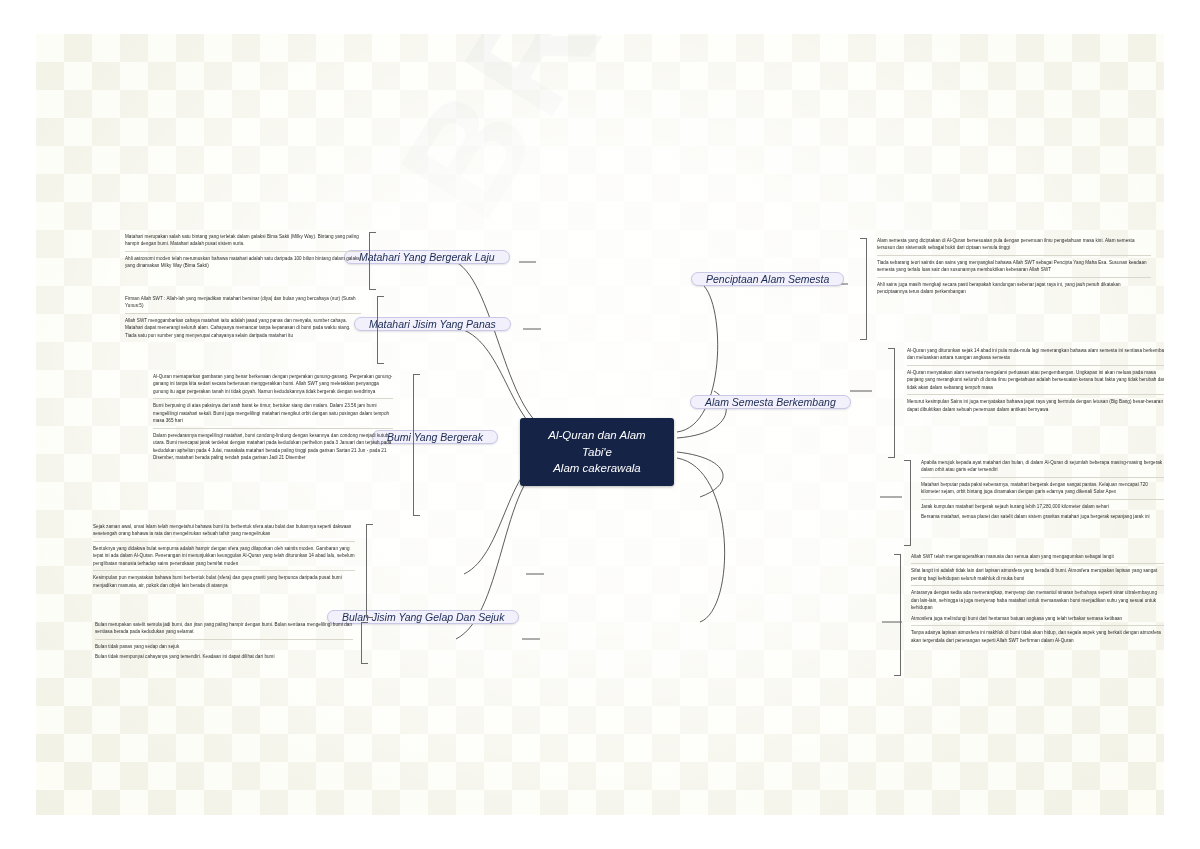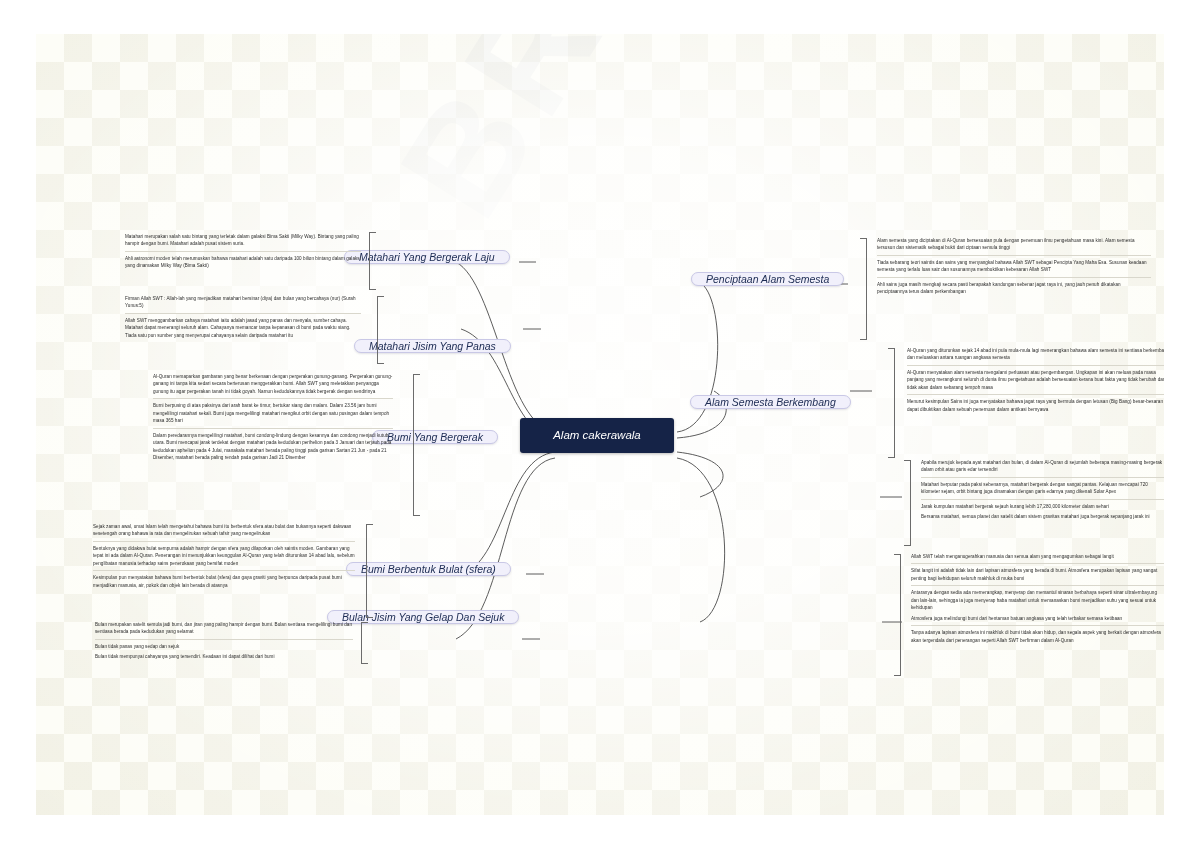--- a/index.html
+++ b/index.html
@@ -116,27 +116,27 @@
         <path d="M490,540 L508,540"></path>
         <path d="M486,605 L504,605"></path>
         <path d="M790,250 L812,250"></path>
         <path d="M814,357 L836,357"></path>
         <path d="M844,463 L866,463"></path>
         <path d="M846,588 L866,588"></path>
       </g>
     </svg>
 
     <div class="center-node" style="left:484px;top:384px;width:154px;">
+      <div>Al-Quran dan Alam Tabi'e</div>
       <div>Alam cakerawala</div>
     </div>
 
     <div class="branch" style="left:308px;top:216px;">Matahari Yang Bergerak Laju</div>
-    <div class="branch" style="left:318px;top:283px;margin-top:22px;">Matahari Jisim Yang Panas</div>
+    <div class="branch" style="left:318px;top:283px;">Matahari Jisim Yang Panas</div>
     <div class="branch" style="left:336px;top:396px;">Bumi Yang Bergerak</div>
-    <div class="branch" style="left:310px;top:528px;">Bumi Berbentuk Bulat (sfera)</div>
     <div class="branch" style="left:291px;top:576px;">Bulan Jisim Yang Gelap Dan Sejuk</div>
 
     <div class="branch" style="left:655px;top:238px;">Penciptaan Alam Semesta</div>
     <div class="branch" style="left:654px;top:345px;margin-top:16px;">Alam Semesta Berkembang</div>
 
     <div class="leaf" style="left:84px;top:196px;width:246px;">
       <p>Matahari merupakan salah satu bintang yang terletak dalam galaksi Bima Sakti (Milky Way). Bintang yang paling hampir dengan bumi. Matahari adalah pusat sistem suria.</p>
       <div class="rule"></div>
       <p>Ahli astronomi moden telah merumuskan bahawa matahari adalah satu daripada 100 bilion bintang dalam galaksi yang dinamakan Milky Way (Bima Sakti)</p>
     </div>

